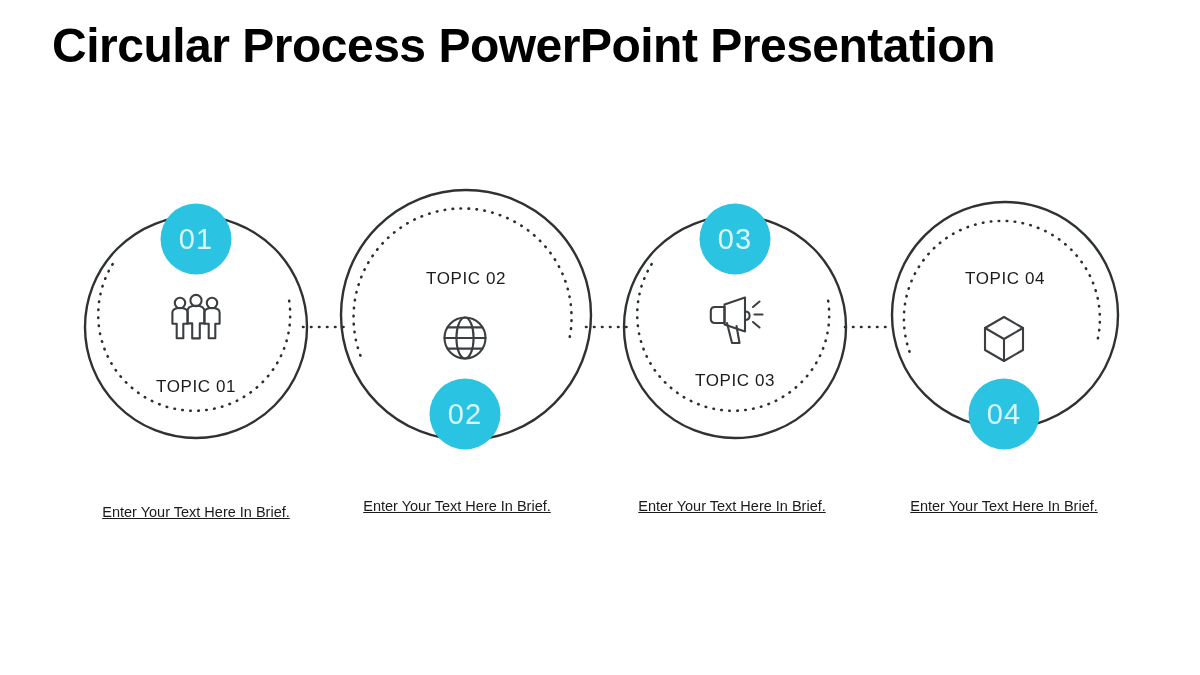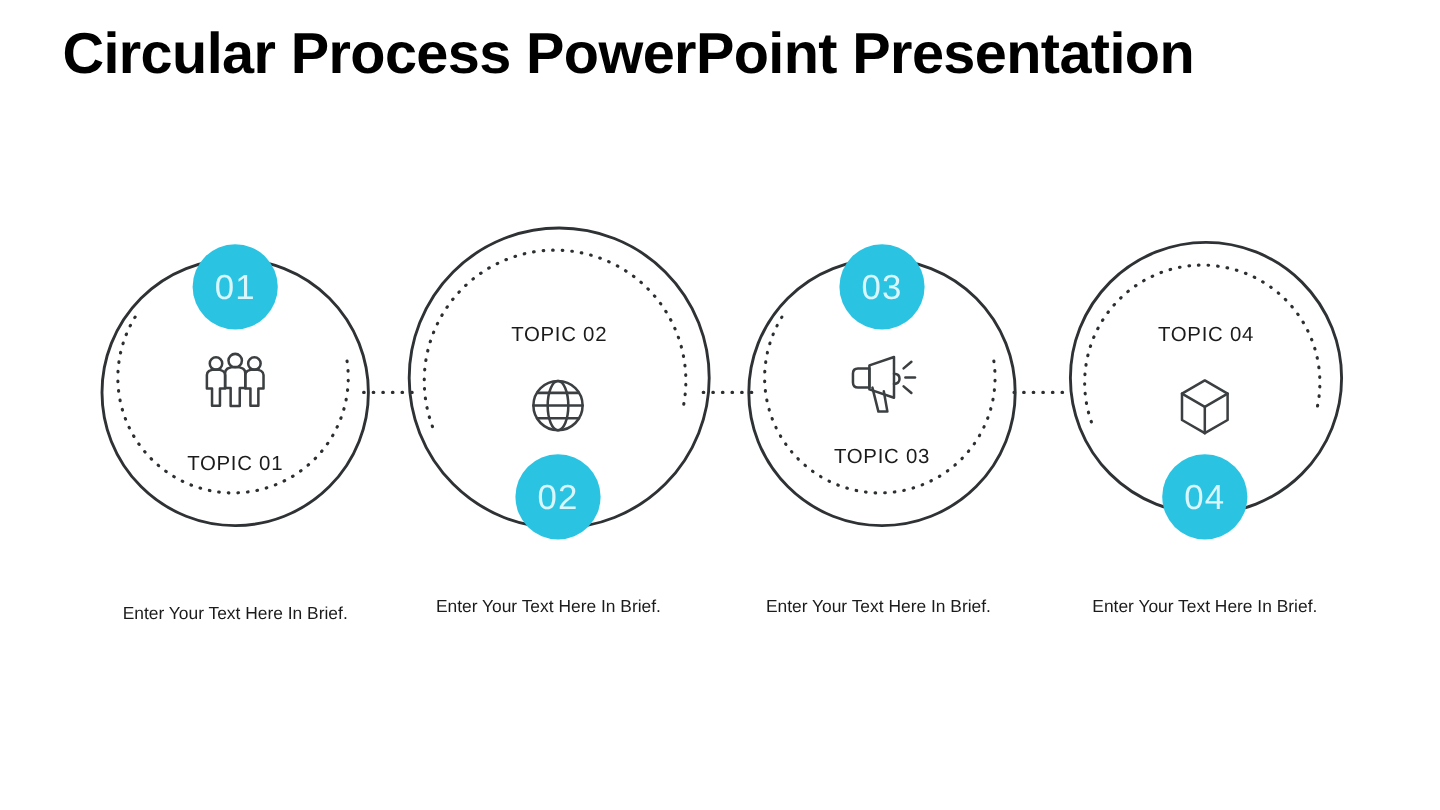--- a/index.html
+++ b/index.html
@@ -23,20 +23,21 @@
   }
   #diagram{position:absolute;left:0;top:0;width:1200px;height:560px;}
   .cap{
     position:absolute;
     width:240px;
     text-align:center;
     font-family:"Liberation Sans", sans-serif;
     font-size:14.5px;
     color:#1b1b1b;
     line-height:19px;
+    text-decoration:underline;
   }
   svg{display:block;}
   .ring{fill:none;stroke:#2e3234;stroke-width:2.4;}
   .dotring{fill:none;stroke:#2b2f31;stroke-width:2.6;stroke-linecap:round;stroke-dasharray:0.5 7.5;}
   .conn{fill:none;stroke:#2b2f31;stroke-width:2.6;stroke-linecap:round;stroke-dasharray:0.5 7.5;}
   .badge-c{fill:#2bc3e2;}
   .badge-t{fill:#d8f6fc;font-family:"Liberation Sans",sans-serif;font-size:29px;letter-spacing:1px;}
   .topic-t{fill:#1b1b1b;font-family:"Liberation Sans",sans-serif;font-size:17px;letter-spacing:0.6px;}
   .ico{fill:none;stroke:#3b3f41;stroke-width:2.1;stroke-linejoin:round;stroke-linecap:round;}
 </style>

